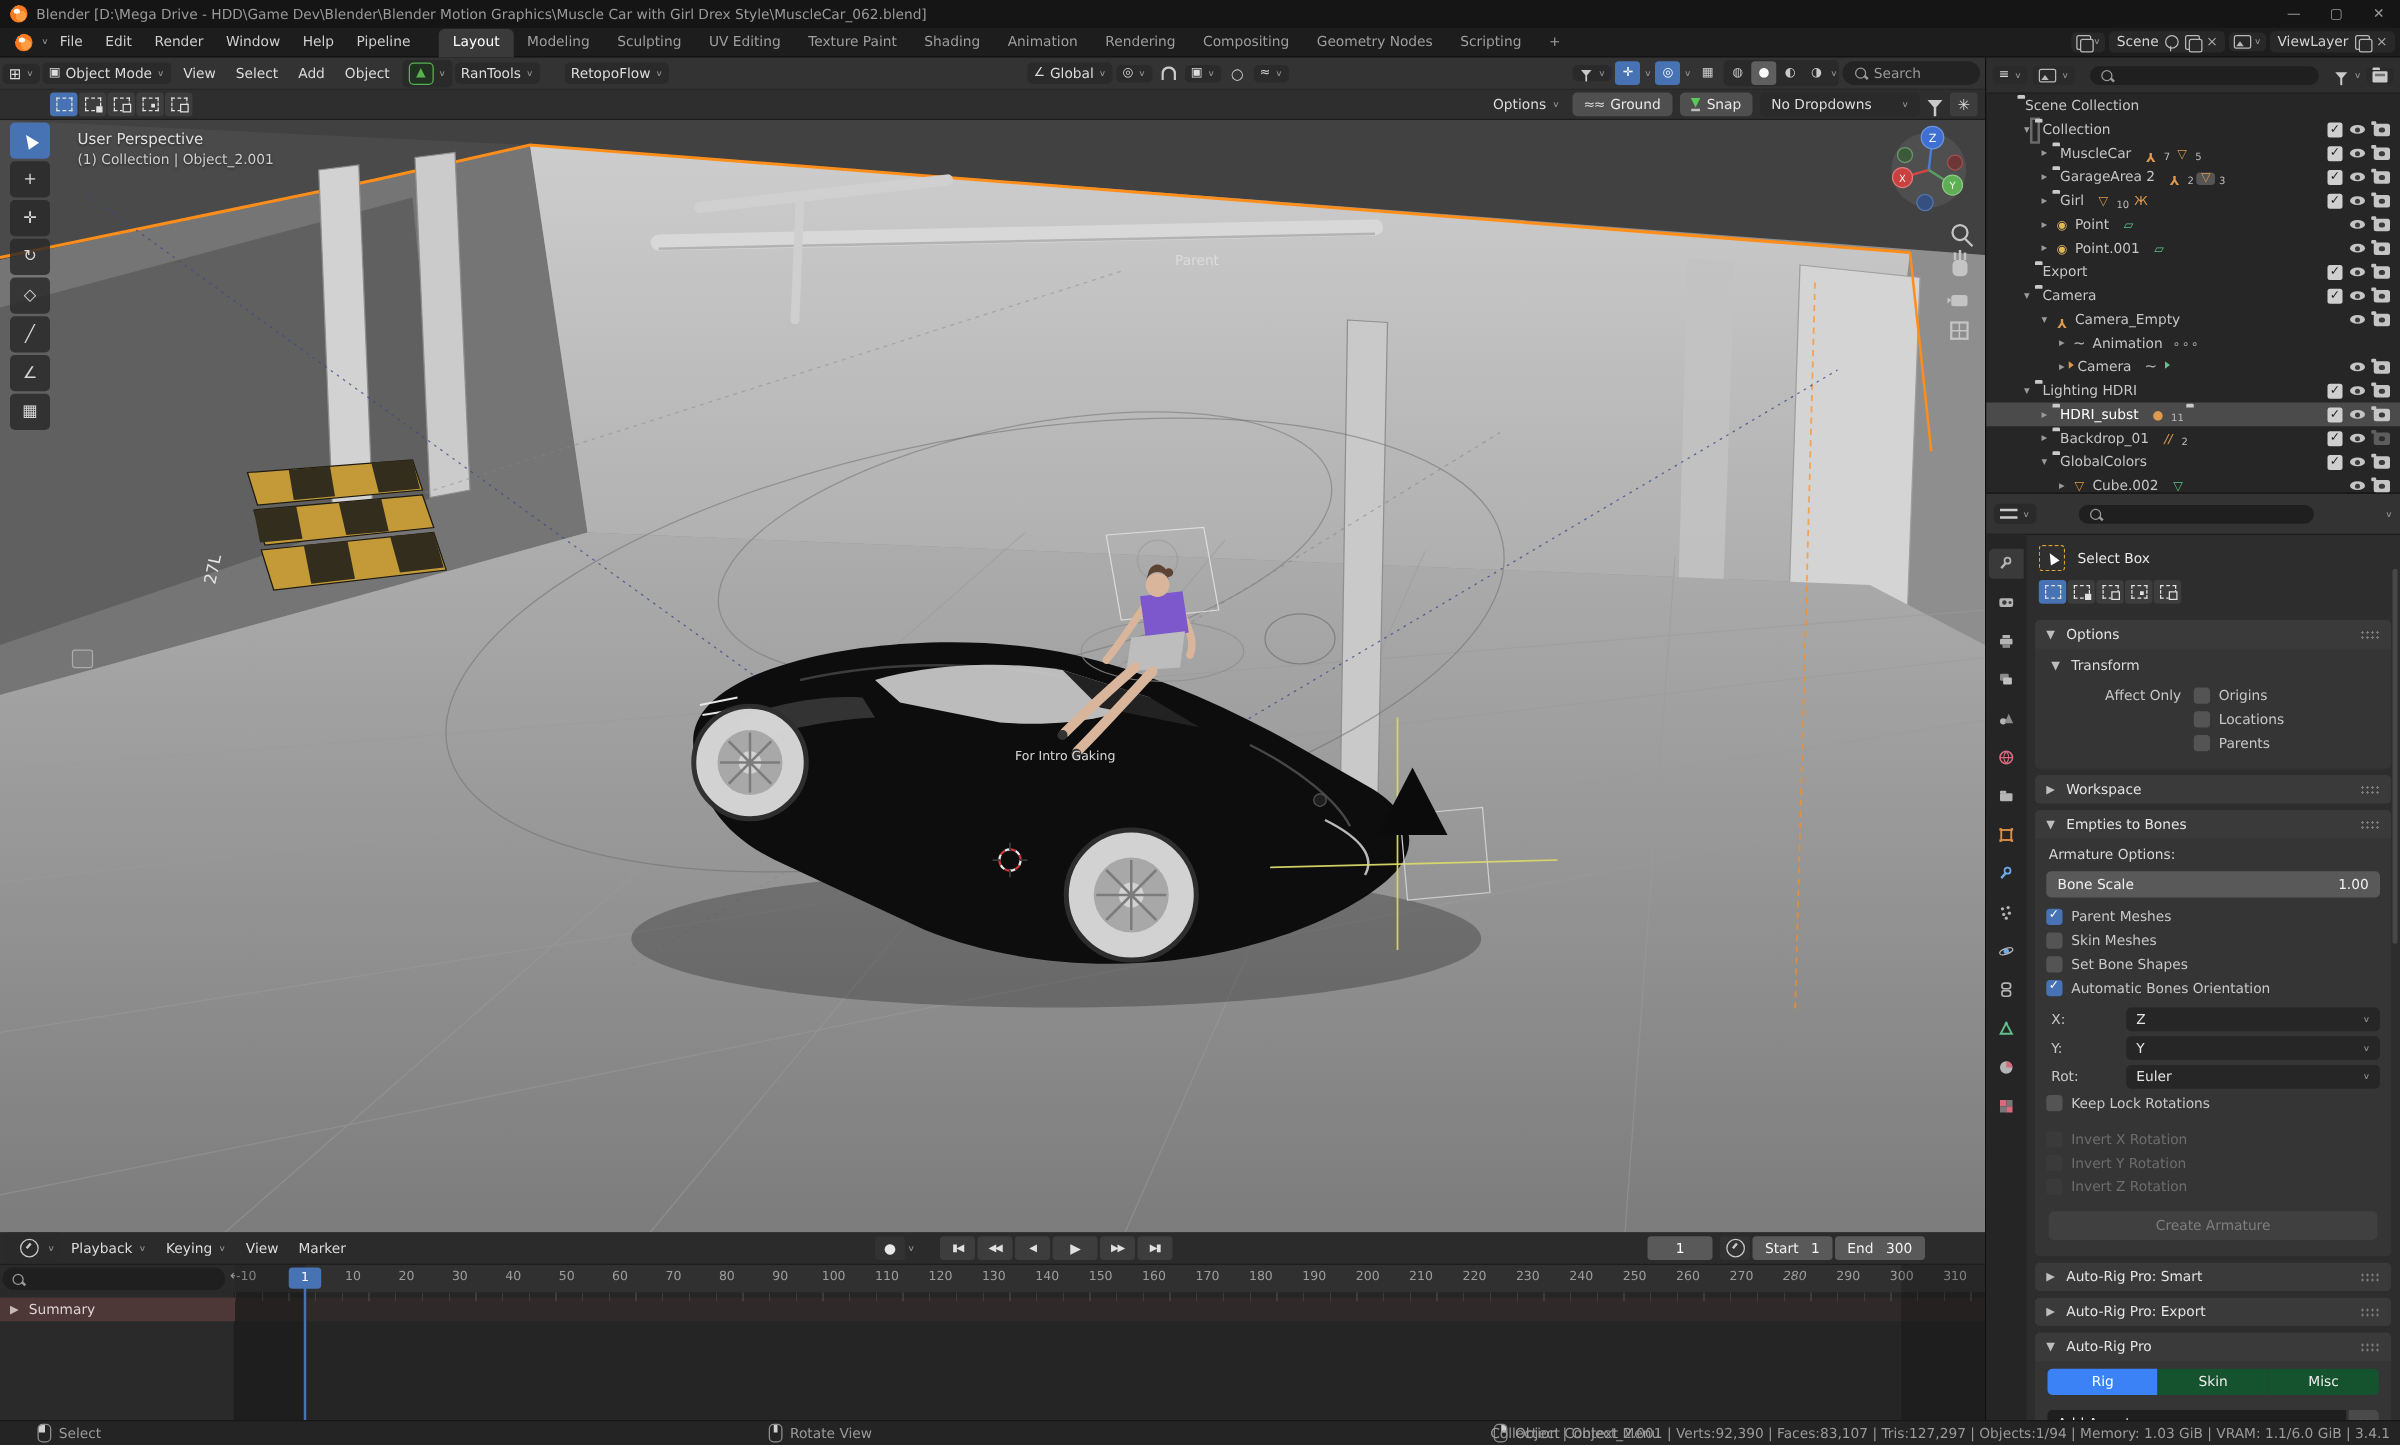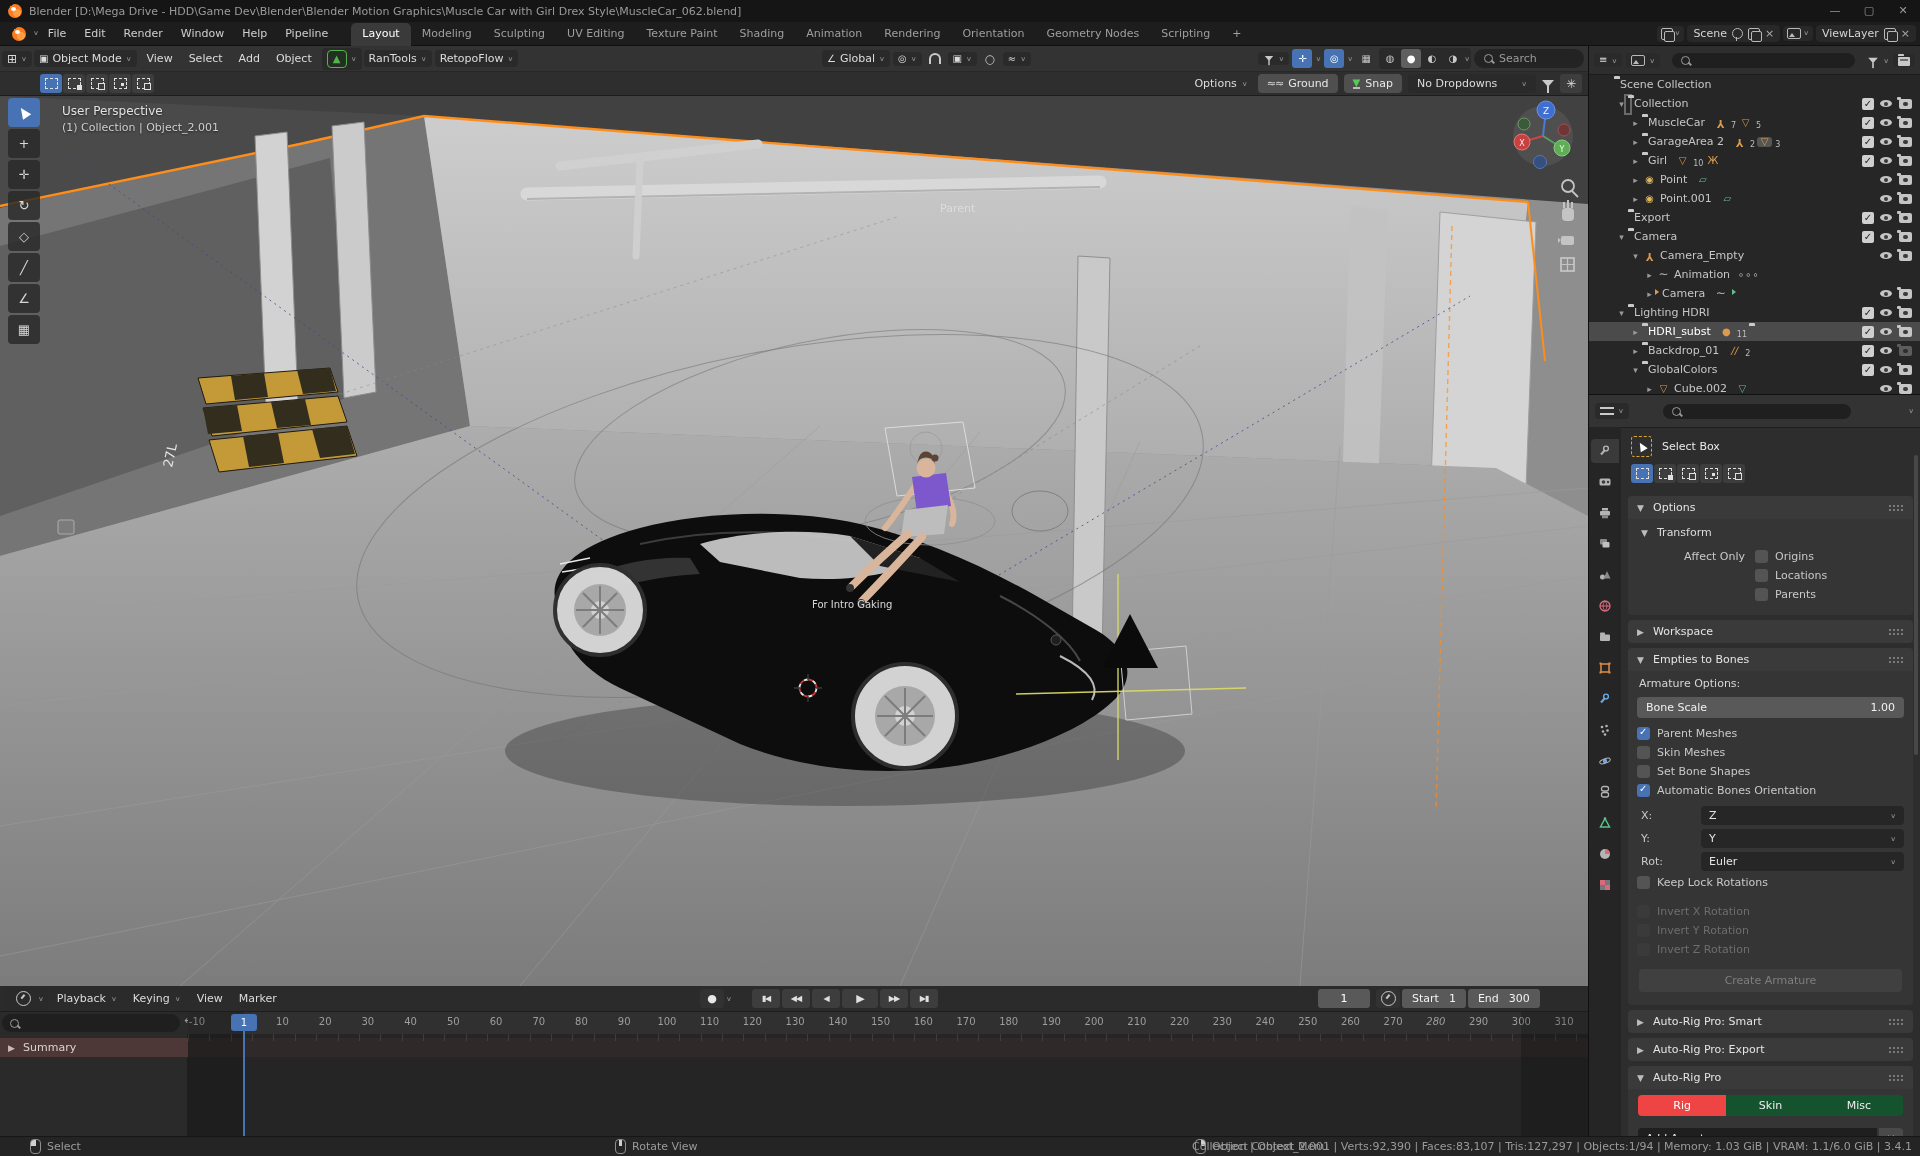--- a/index.html
+++ b/index.html
@@ -141,21 +141,21 @@
   .aff-label{width:108px;text-align:right;color:#c9c9c9;flex:none;padding-top:3px;}
   .slider{display:flex;justify-content:space-between;align-items:center;background:#595959;border-radius:4px;padding:4px 9px;color:#f0f0f0;margin:3px 0 6px 0;gap:25px;}
   .axisrow{display:flex;align-items:center;gap:8px;padding:2px 0;}
   .axisrow .al{width:52px;text-align:left;color:#c9c9c9;flex:none;padding-left:4px;}
   .ddown{flex:1;display:flex;justify-content:space-between;align-items:center;background:#262626;border-radius:4px;padding:3px 8px;color:#e4e4e4;}
   .bigbtn{background:#404040;border-radius:4px;text-align:center;color:#7e7e7e;padding:5px 0;margin:10px 2px 4px 2px;}
   .arptabs{display:flex;padding:2px 1px 8px 1px;}
   .arptab{flex:1;text-align:center;background:#14532d;color:#ededed;padding:4px 0;}
   .arptab:first-child{border-radius:4px 0 0 4px;}
   .arptab:last-child{border-radius:0 4px 4px 0;}
-  .arptab.active{background:#ef4444;color:#fff;}
+  .arptab.active{background:#3b82f6;color:#fff;}
   .addarm{display:flex;align-items:center;gap:2px;margin:4px 1px;}
   .addarm .fld{flex:1;display:flex;justify-content:space-between;align-items:center;background:#1f1f1f;border-radius:4px 0 0 4px;padding:4px 8px;color:#ededed;}
   .addarm .xbtn{width:24px;background:#4a4a4a;border-radius:0 4px 4px 0;text-align:center;padding:4px 0;color:#fff;}
   .pscroll{position:absolute;right:2px;top:60px;width:4px;height:300px;background:#5a5a5a;border-radius:2px;opacity:.6;}
   
   #timeline{left:0;top:986px;width:1588px;height:150px;background:#2a2a2a;}
   .tl-header{position:absolute;left:0;top:0;width:1588px;height:26px;background:#2b2b2b;border-bottom:1px solid #1d1d1d;display:flex;box-sizing:border-box;}
   .clockic{width:13px;height:13px;border:1.5px solid #c9c9c9;border-radius:50%;position:relative;margin:0 3px 0 7px;}
   .clockic::after{content:"";position:absolute;left:5px;top:2px;width:1.5px;height:5px;background:#c9c9c9;transform:rotate(40deg);}
   .tl-menus{display:flex;align-items:center;}
@@ -215,21 +215,21 @@
     </div>
   <div id="tb-tabs">
       <span class="tb-tab active">Layout</span>
       <span class="tb-tab">Modeling</span>
       <span class="tb-tab">Sculpting</span>
       <span class="tb-tab">UV Editing</span>
       <span class="tb-tab">Texture Paint</span>
       <span class="tb-tab">Shading</span>
       <span class="tb-tab">Animation</span>
       <span class="tb-tab">Rendering</span>
-      <span class="tb-tab">Orientation</span>
+      <span class="tb-tab">Compositing</span>
       <span class="tb-tab">Geometry Nodes</span>
       <span class="tb-tab">Scripting</span>
       <span class="tb-tab">+</span>
     </div>
   <div class="tb-right">
     <span class="mini-drop">
         <span class="ic-stack"></span>
         <span class="chev">∨</span>
       </span>
     <span class="id-field">
@@ -264,21 +264,21 @@
     <div id="vh-menus" style="display:flex">
         <span class="hdr-menu">View</span>
         <span class="hdr-menu">Select</span>
         <span class="hdr-menu">Add</span>
         <span class="hdr-menu">Object</span>
       </div>
     <span class="hdr-drop">
         <span class="toolgreen">▲</span>
         <span class="chev">∨</span>
       </span>
-    <div id="vh-plugins" style="display:flex;gap:3px">
+    <div id="vh-plugins" style="display:flex;gap:20px">
         <span class="hdr-drop">
           <span>RanTools</span>
           <span class="chev">∨</span>
         </span>
         <span class="hdr-drop">
           <span>RetopoFlow</span>
           <span class="chev">∨</span>
         </span>
       </div>
   </div>

